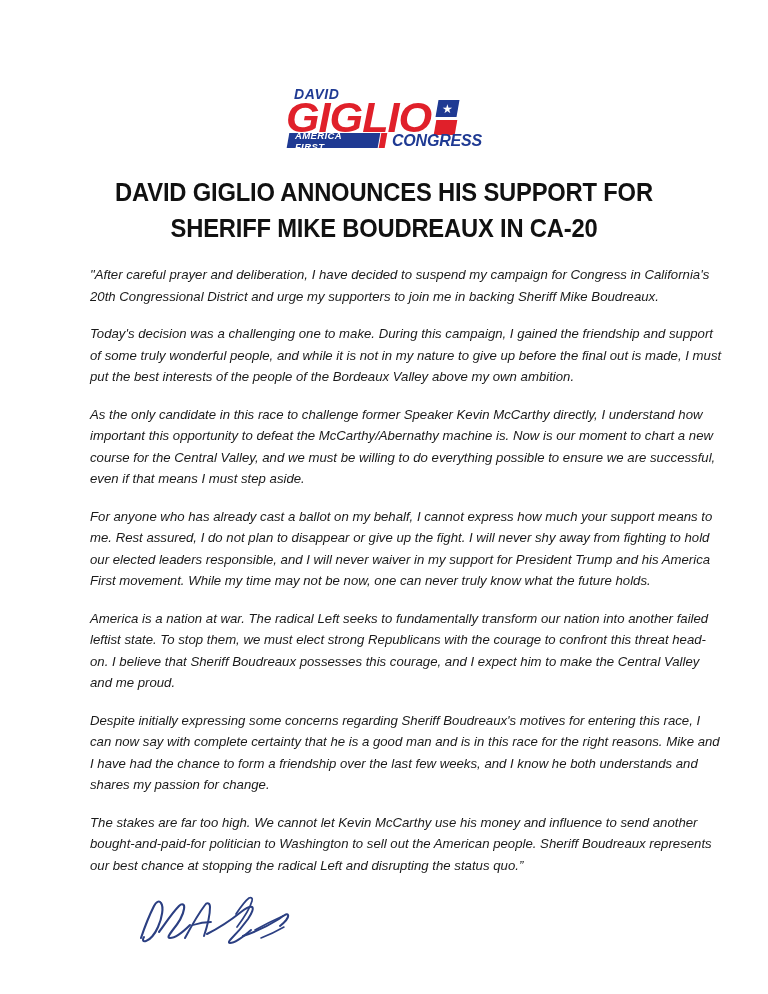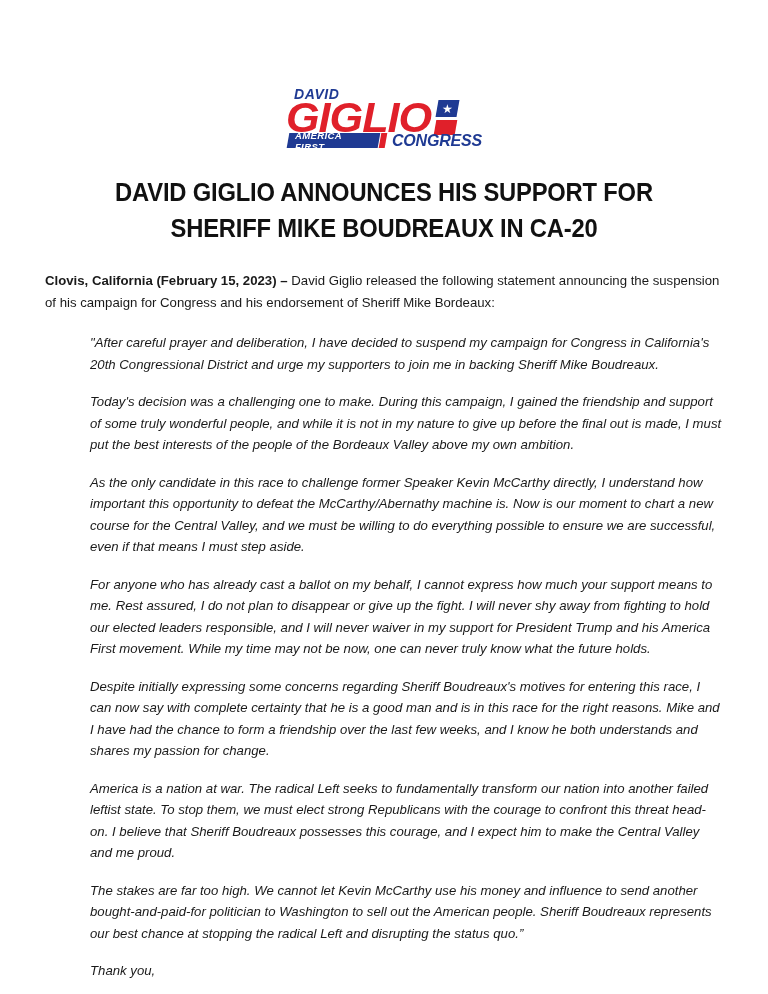--- a/index.html
+++ b/index.html
@@ -211,33 +211,29 @@
         <div class="logo-banner-red"></div>
         <div class="logo-congress">CONGRESS</div>
       </div>
     </div>
   </div>
 
   <div class="headline">DAVID GIGLIO ANNOUNCES HIS SUPPORT FOR SHERIFF MIKE BOUDREAUX IN CA-20</div>
 
   <div class="body-wrap">
 
-    <p class="lead">
-      <b>Clovis, California (February 15, 2023) –</b><span> David Giglio released the following statement announcing the suspension of his campaign for Congress and his endorsement of Sheriff Mike Bordeaux:</span>
-    </p>
 
     <div class="quote-block">
       <p>"After careful prayer and deliberation, I have decided to suspend my campaign for Congress in California's 20th Congressional District and urge my supporters to join me in backing Sheriff Mike Boudreaux.</p>
       <p>Today's decision was a challenging one to make. During this campaign, I gained the friendship and support of some truly wonderful people, and while it is not in my nature to give up before the final out is made, I must put the best interests of the people of the Bordeaux Valley above my own ambition.</p>
       <p>As the only candidate in this race to challenge former Speaker Kevin McCarthy directly, I understand how important this opportunity to defeat the McCarthy/Abernathy machine is. Now is our moment to chart a new course for the Central Valley, and we must be willing to do everything possible to ensure we are successful, even if that means I must step aside.</p>
       <p>For anyone who has already cast a ballot on my behalf, I cannot express how much your support means to me. Rest assured, I do not plan to disappear or give up the fight. I will never shy away from fighting to hold our elected leaders responsible, and I will never waiver in my support for President Trump and his America First movement. While my time may not be now, one can never truly know what the future holds.</p>
+      <p>America is a nation at war. The radical Left seeks to fundamentally transform our nation into another failed leftist state. To stop them, we must elect strong Republicans with the courage to confront this threat head-on. I believe that Sheriff Boudreaux possesses this courage, and I expect him to make the Central Valley and me proud.</p>
       <p>Despite initially expressing some concerns regarding Sheriff Boudreaux's motives for entering this race, I can now say with complete certainty that he is a good man and is in this race for the right reasons. Mike and I have had the chance to form a friendship over the last few weeks, and I know he both understands and shares my passion for change.</p>
-      <p>America is a nation at war. The radical Left seeks to fundamentally transform our nation into another failed leftist state. To stop them, we must elect strong Republicans with the courage to confront this threat head-on. I believe that Sheriff Boudreaux possesses this courage, and I expect him to make the Central Valley and me proud.</p>
       <p>The stakes are far too high. We cannot let Kevin McCarthy use his money and influence to send another bought-and-paid-for politician to Washington to sell out the American people. Sheriff Boudreaux represents our best chance at stopping the radical Left and disrupting the status quo.”</p>
-      <p class="signoff">Thank you,</p>
     </div>
 
     <div class="signature">
       <svg viewBox="0 0 170 62" width="170" height="62" xmlns="http://www.w3.org/2000/svg" aria-hidden="true">
         <g fill="none" stroke="#2b3f82" stroke-linecap="round" stroke-linejoin="round">
           <path d="M6 46 C10 34, 14 24, 19 14 C21 10, 24 8, 26 11 C29 15, 27 26, 23 35 C20 42, 15 48, 11 49 C8 50, 7 48, 9 45" stroke-width="2.1"></path>
           <path d="M24 40 C30 32, 37 21, 44 14 C47 11, 50 12, 49 17 C48 24, 42 33, 37 39 C34 43, 32 46, 35 46 C40 46, 48 40, 55 33" stroke-width="2.1"></path>
           <path d="M50 46 C57 33, 64 21, 70 13 C72 10, 75 11, 75 15 C75 24, 72 35, 69 44" stroke-width="2"></path>
           <path d="M58 33 C64 31, 70 30, 76 30" stroke-width="1.8"></path>
           <path d="M72 42 C84 36, 96 28, 106 20 C110 17, 114 14, 117 15 C119 16, 117 21, 113 27 C108 34, 101 42, 96 47 C94 49, 93 51, 95 51 C99 51, 108 45, 116 38" stroke-width="2"></path>

